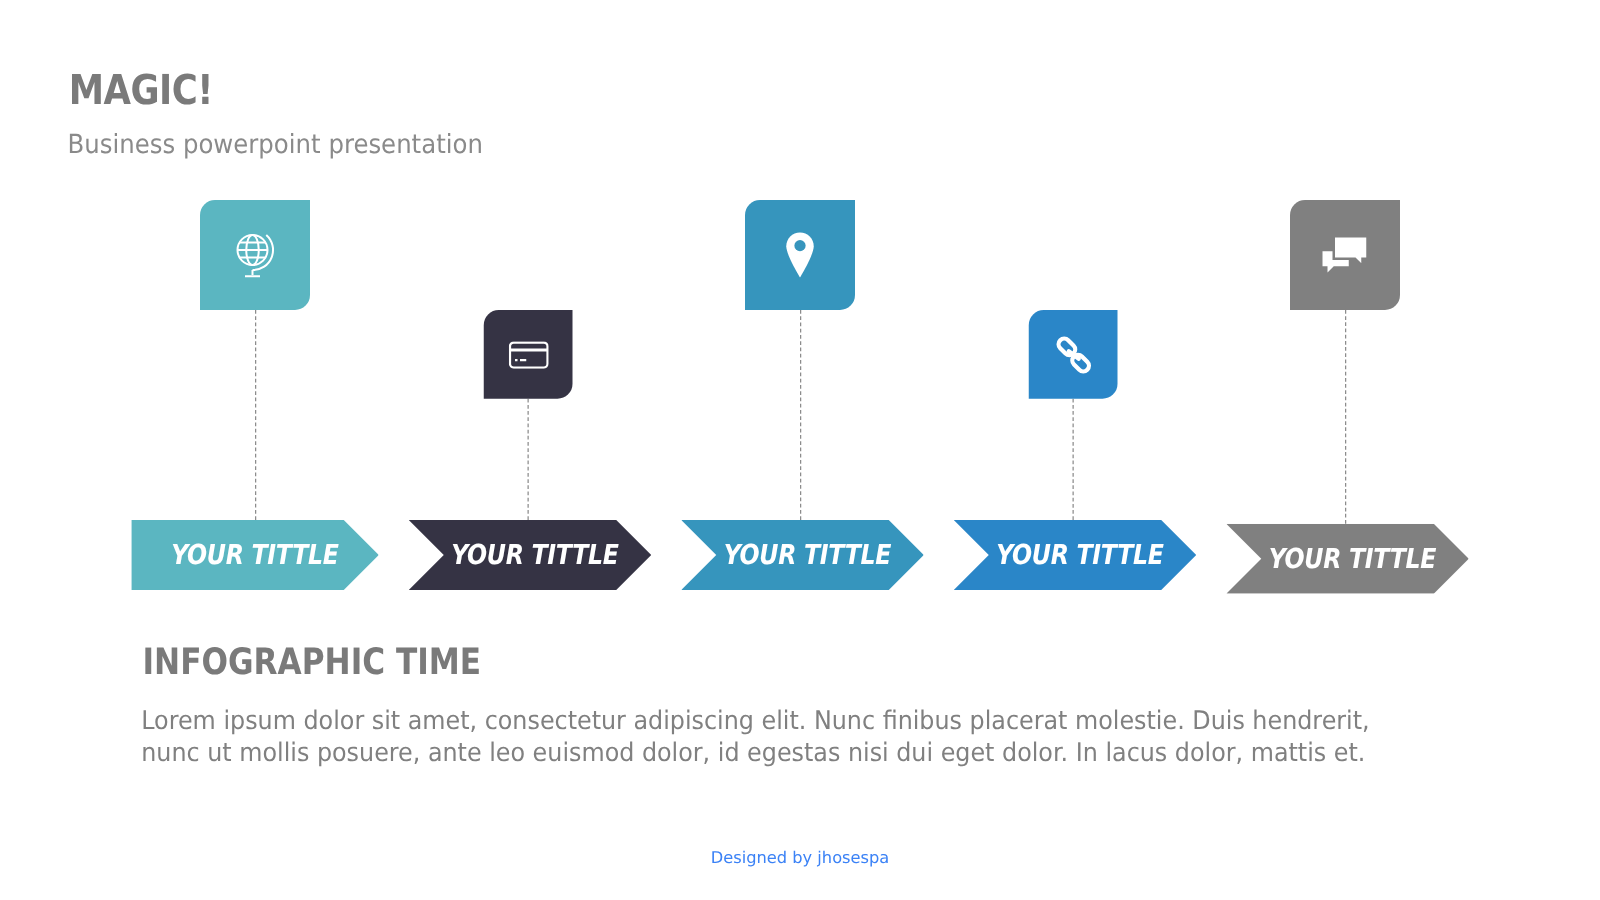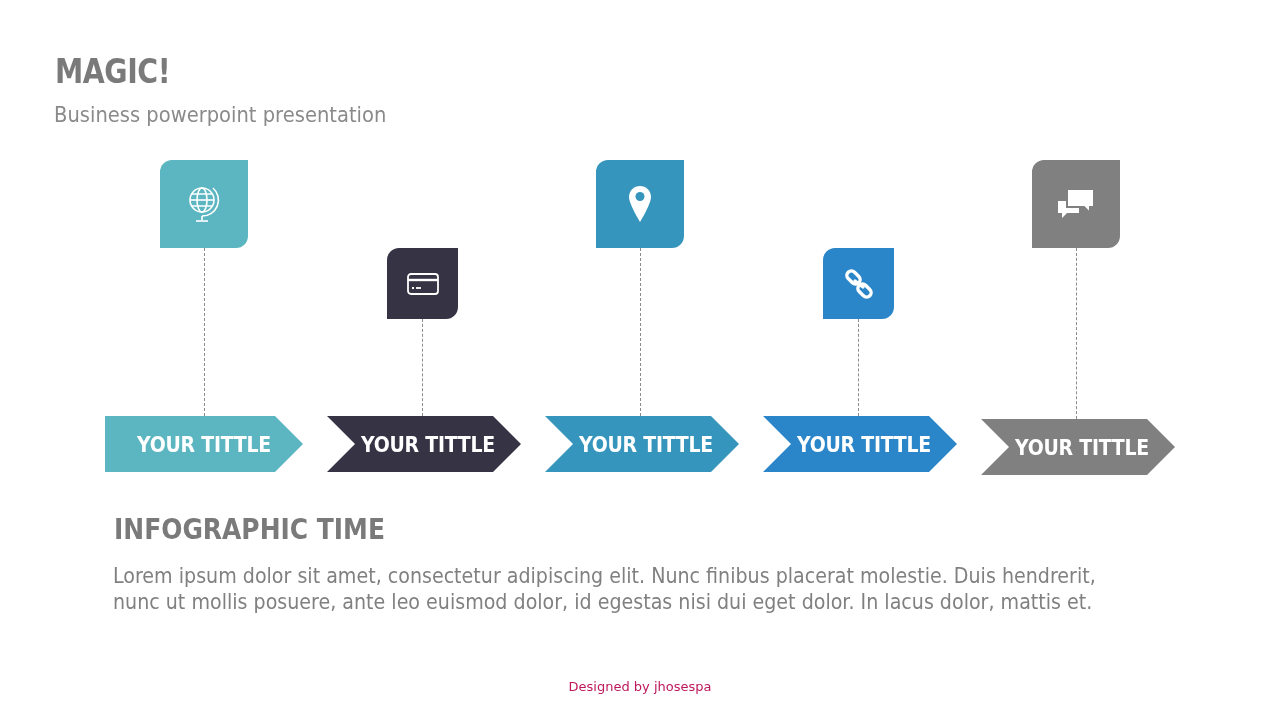--- a/index.html
+++ b/index.html
@@ -23,38 +23,38 @@
       position: absolute; display: flex; align-items: center; justify-content: center;
       border-radius: 12px 0 12px 0;
     }
     .icon-box svg { display: block; }
     .connector {
       position: absolute; width: 0; border-left: 1px dashed #8c8c8c;
     }
     .banner {
       position: absolute; height: 56px; display: flex; align-items: center; justify-content: center;
       color: #ffffff; font-weight: bold; font-size: 22px;
-      font-family: "DejaVu Sans", sans-serif; letter-spacing: -0.3px;
+      font-family: "DejaVu Sans", sans-serif; letter-spacing: -0.3px; font-style: italic;
     }
     .banner span { display: inline-block; transform: scaleX(0.86); }
     .banner.first { clip-path: polygon(0 0, calc(100% - 28px) 0, 100% 50%, calc(100% - 28px) 100%, 0 100%); }
     .banner.chev { clip-path: polygon(0 0, calc(100% - 28px) 0, 100% 50%, calc(100% - 28px) 100%, 0 100%, 28px 50%); }
     .section-heading {
       left: 114px; top: 512px; font-size: 29px; font-weight: bold; color: #7a7a7a;
       font-family: "DejaVu Sans", sans-serif;
       transform: scaleX(0.86); transform-origin: left center;
     }
     .body-text {
       left: 113px; top: 563px; width: 1060px; font-size: 20.5px; line-height: 26px; color: #808080;
       font-family: "DejaVu Sans", sans-serif;
       transform: scaleX(0.93); transform-origin: left top;
       white-space: pre-line; width: 1140px;
     }
     .footer {
-      left: 0; width: 1280px; top: 679px; text-align: center; font-size: 13px; color: #be185d;
+      left: 0; width: 1280px; top: 679px; text-align: center; font-size: 13px; color: #3b82f6;
       font-family: "DejaVu Sans", sans-serif;
     }
   </style>
 </head>
 <body>
 
 <div class="abs title">MAGIC!</div>
 <div class="abs subtitle">Business powerpoint presentation</div>
 
 <div class="connector" style="left:204px; top:248px; height:168px;"></div>

